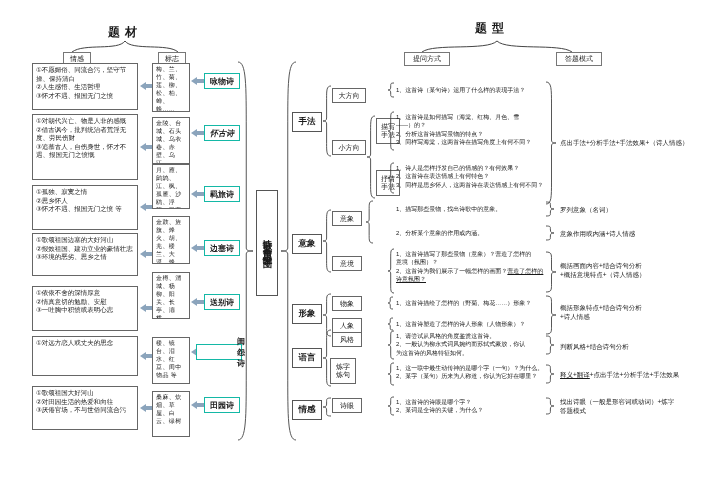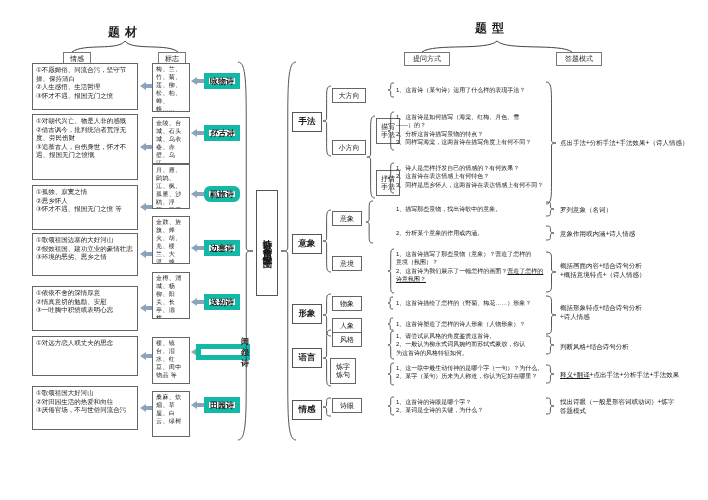--- a/index.html
+++ b/index.html
@@ -4,21 +4,21 @@
 <style>
   html,body{margin:0;padding:0;background:#fff;}
   .canvas{position:relative;width:708px;height:500px;background:#ffffff;overflow:hidden;
           font-family:"Liberation Sans","DejaVu Sans",sans-serif;color:#1a1a1a;}
   .title{position:absolute;font-weight:bold;font-size:12px;letter-spacing:5px;text-align:center;}
   .hbox{position:absolute;border:1px solid #777;background:#fff;display:flex;align-items:center;
         justify-content:center;font-size:7px;box-sizing:border-box;}
   .tbox{position:absolute;border:1px solid #666;background:#fff;font-size:6.5px;line-height:1.32;
         padding:2px 3px;white-space:pre-line;box-sizing:border-box;overflow:hidden;}
   .mbox{font-size:6px;letter-spacing:0.4px;}
-  .typebox{position:absolute;border:5px solid #14b8a6;background:#fff;font-weight:bold;font-size:8px;
+  .typebox{position:absolute;border:1px solid #14b8a6;background:#fff;font-weight:bold;font-size:8px;
         width:36px;height:16px;display:flex;align-items:center;justify-content:center;box-sizing:border-box;}
   .label{position:absolute;border:1px solid #555;background:#fff;display:flex;align-items:center;
         justify-content:center;font-weight:bold;font-size:8.5px;box-sizing:border-box;}
   .sub{position:absolute;border:1px solid #666;background:#fff;display:flex;align-items:center;
         justify-content:center;font-size:7px;box-sizing:border-box;line-height:1.12;text-align:center;
         white-space:pre-line;}
   .q{position:absolute;font-size:6px;line-height:1.4;white-space:pre-line;}
   .a{position:absolute;font-size:6.5px;line-height:1.4;white-space:pre-line;}
   .u{text-decoration:underline;}
   .vtitle{position:absolute;border:1px solid #555;background:#fff;display:flex;align-items:center;
@@ -62,21 +62,21 @@
   <div class="tbox mbox" style="left:152px;top:117px;width:38px;height:47px;">金陵、台城、石头城、乌衣巷、赤壁、乌江……</div>
   <div class="arrow" style="left:191px;top:129px;"></div>
   <div class="typebox" style="left:204px;top:125px;font-style:italic;">怀古诗</div>
 
   <div class="tbox" style="left:32px;top:185px;width:106px;height:45px;">①孤独、寂寞之情
 ②思乡怀人
 ③怀才不遇、报国无门之愤 等</div>
   <div class="arrow" style="left:140px;top:203px;"></div>
   <div class="tbox mbox" style="left:152px;top:164px;width:38px;height:45px;">月、雁、鹧鸪、江、枫、孤雁、沙鸥、浮萍、飘蓬</div>
   <div class="arrow" style="left:191px;top:190px;"></div>
-  <div class="typebox" style="left:204px;top:186px;border-radius:6px;">羁旅诗</div>
+  <div class="typebox" style="left:204px;top:186px;">羁旅诗</div>
 
   <div class="tbox" style="left:32px;top:233px;width:106px;height:43px;">①歌颂祖国边塞的大好河山
 ②报效祖国、建功立业的豪情壮志
 ③环境的恶劣、思乡之情</div>
   <div class="arrow" style="left:140px;top:250px;"></div>
   <div class="tbox mbox" style="left:152px;top:216px;width:38px;height:48px;">金鼓、旌旗、烽火、胡、羌、楼兰、大漠、烽烟、黄沙、孤城</div>
   <div class="arrow" style="left:191px;top:244px;"></div>
   <div class="typebox" style="left:204px;top:240px;">边塞诗</div>
 
   <div class="tbox" style="left:32px;top:286px;width:106px;height:45px;">①依依不舍的深情厚意

